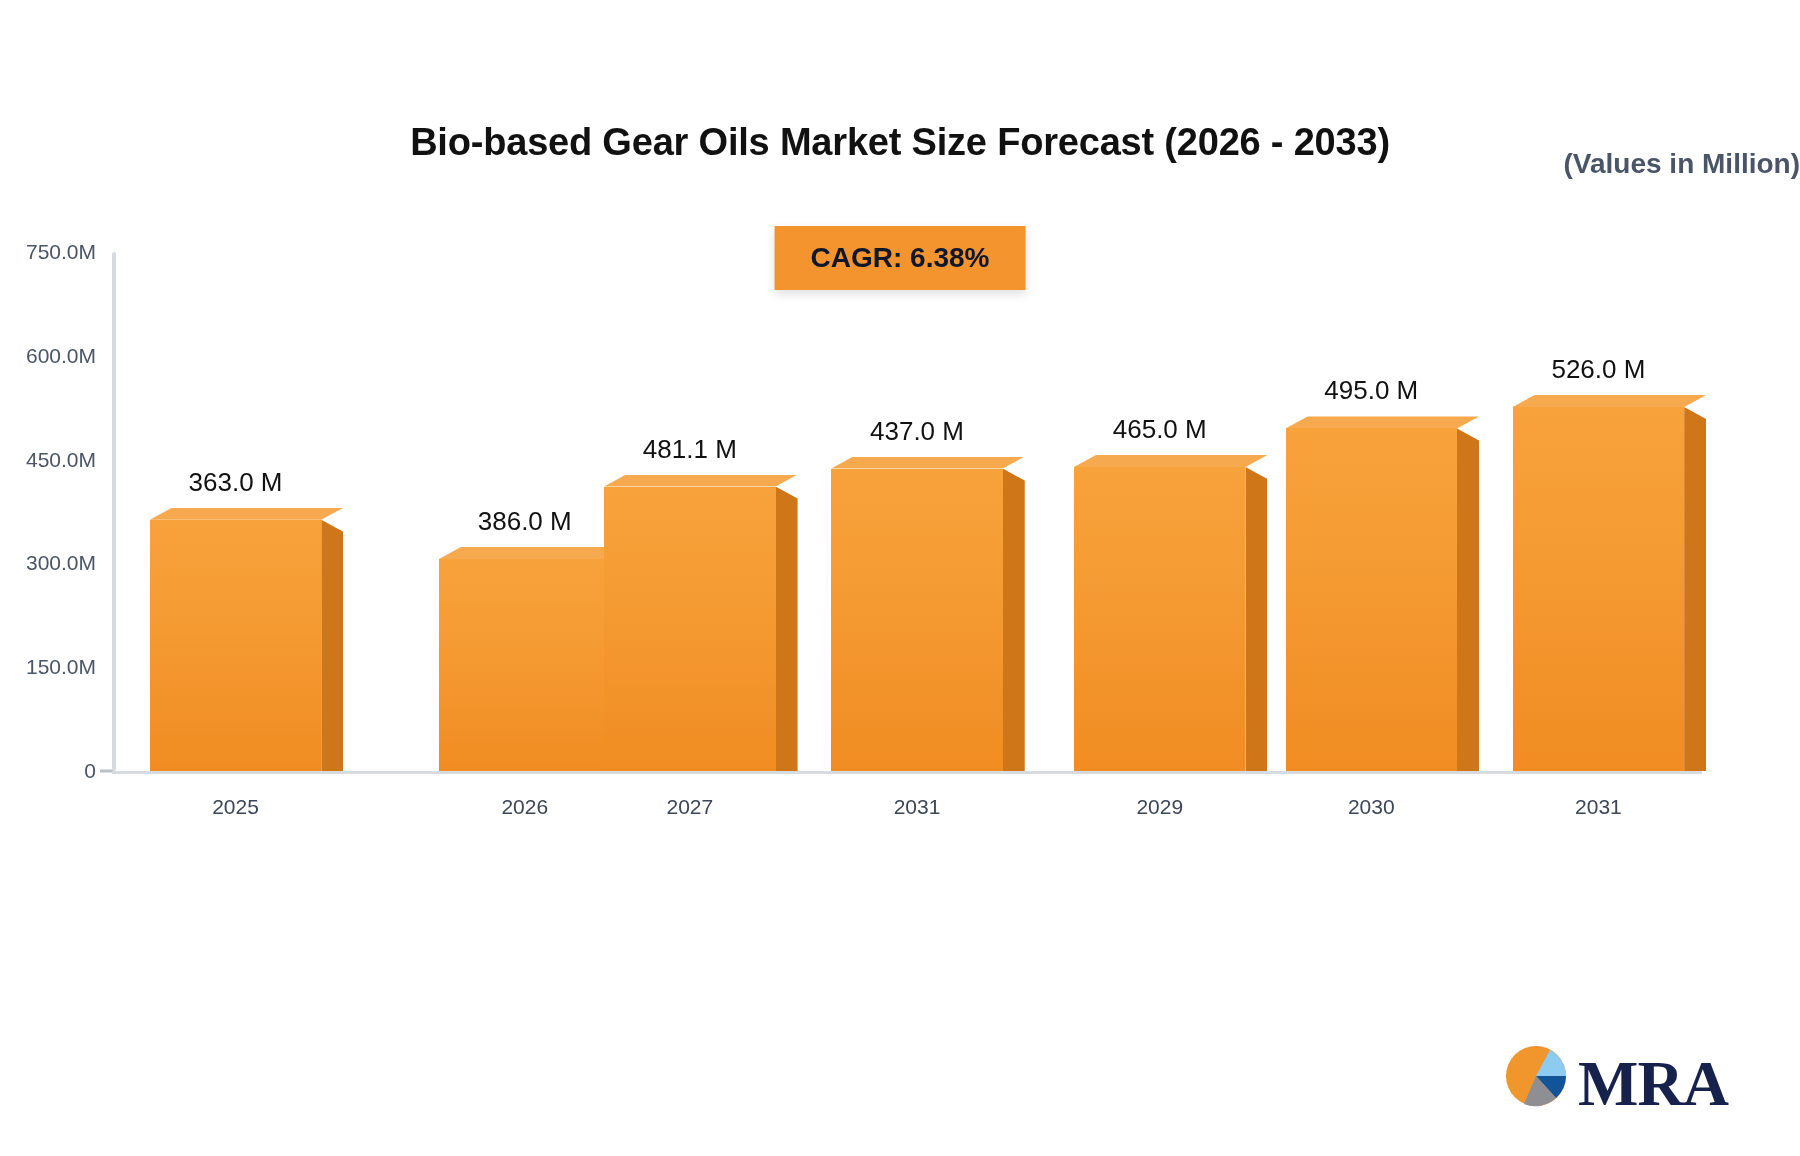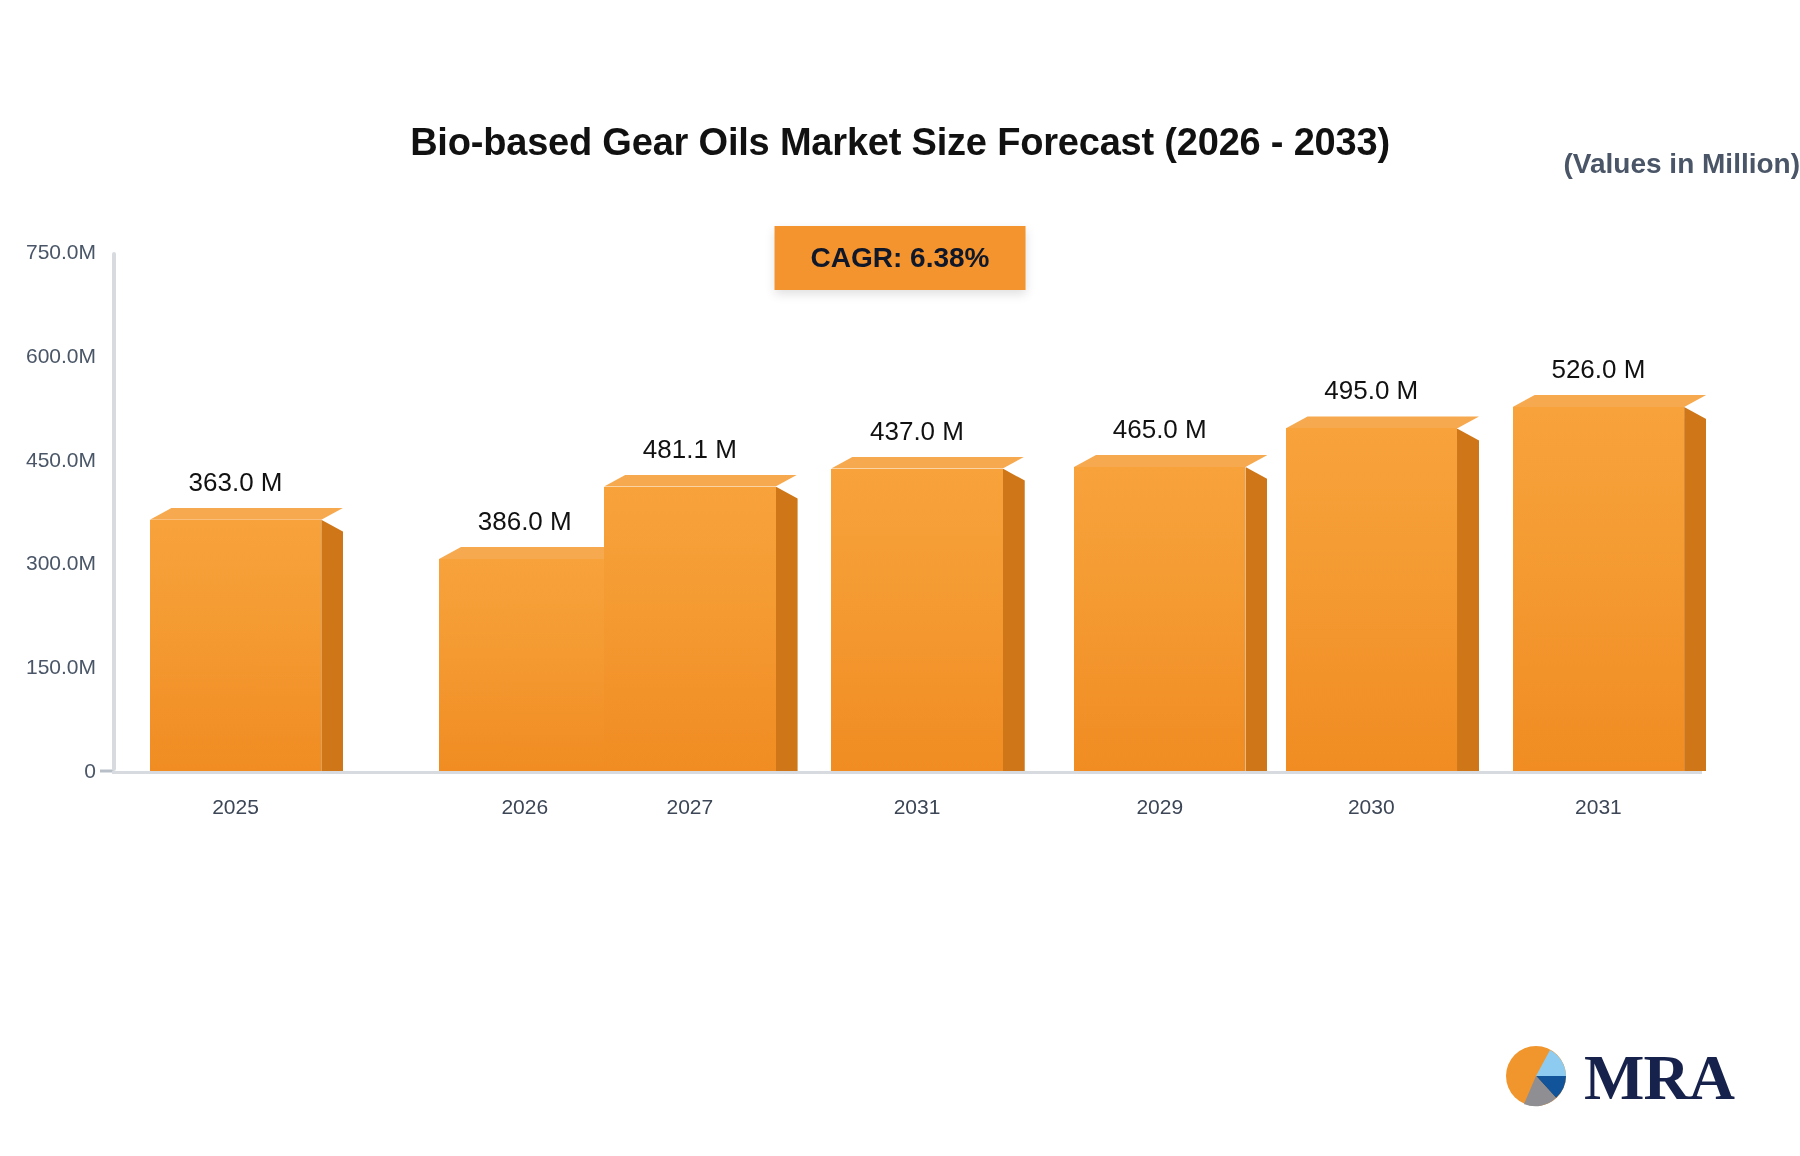--- a/index.html
+++ b/index.html
@@ -161,22 +161,22 @@
     color: #3c4656;
     white-space: nowrap;
   }
 
   
   #logo {
     position: absolute;
     left: 1500px;
     top: 1040px;
     display: flex;
-    align-items: center;
-    gap: 12px;
+    align-items: flex-end;
+    gap: 6px;
   }
   .logo-text {
     font-family: "Liberation Serif", serif;
     font-size: 64px;
     font-weight: 700;
     color: #16224b;
     line-height: 1;
     letter-spacing: -1px;
   }
 </style>

